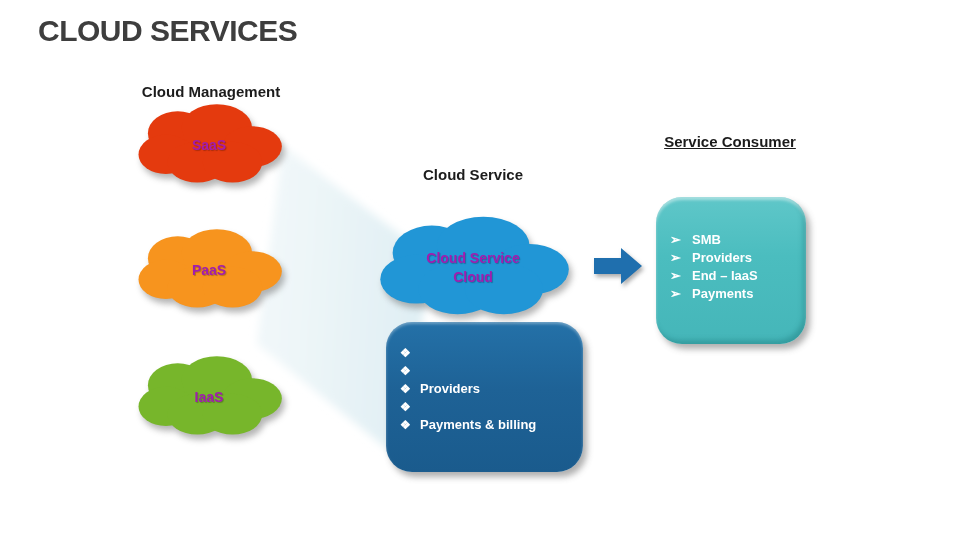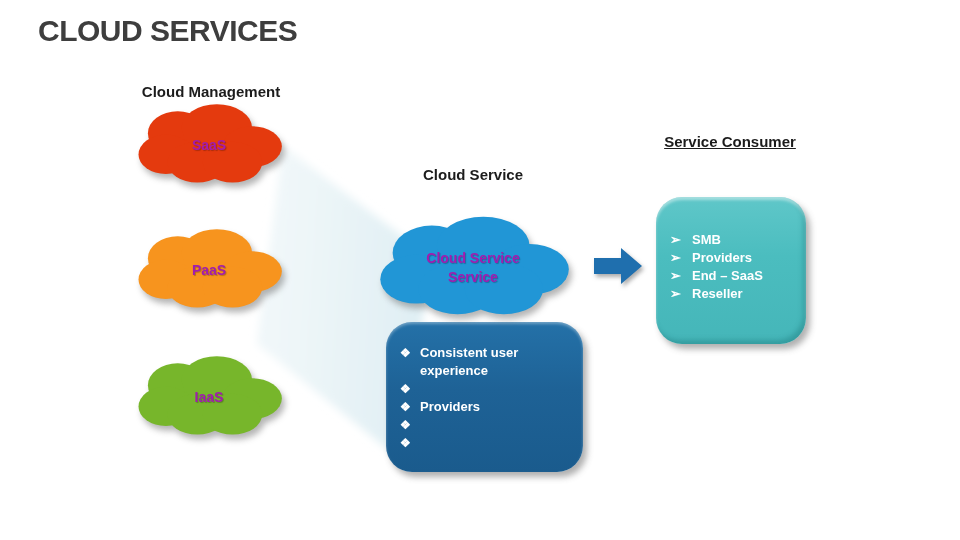--- a/index.html
+++ b/index.html
@@ -125,42 +125,42 @@
   <div class="group-label label-csp">
     <div>Cloud Service</div>
   </div>
 
   <div class="cloud cloud-broker">
     <svg viewBox="0 0 200 120" preserveAspectRatio="none">
       <use href="#cloudShape" fill="#2196D6"></use>
     </svg>
     <div class="cloud-text">
       <div>Cloud Service</div>
-      <div>Service</div>
+      <div>Cloud</div>
     </div>
   </div>
 
   <div class="feature-box">
     <ul>
       <li>
         <span class="blt">❖</span>
-        <span class="txt">Consistent user experience</span>
       </li>
       <li>
         <span class="blt">❖</span>
       </li>
       <li>
         <span class="blt">❖</span>
         <span class="txt">Providers</span>
       </li>
       <li>
         <span class="blt">❖</span>
       </li>
       <li>
         <span class="blt">❖</span>
+        <span class="txt">Payments &amp; billing</span>
       </li>
     </ul>
   </div>
 
   <svg class="arrow" viewBox="0 0 50 42">
     <polygon points="0,13 27,13 27,3 48,21 27,39 27,29 0,29" fill="#1F6FAE"></polygon>
   </svg>
 
   <div class="group-label label-consumer">
     <div>Service Consumer</div>
@@ -171,22 +171,22 @@
       <li>
         <span class="blt">➢</span>
         <span class="txt">SMB</span>
       </li>
       <li>
         <span class="blt">➢</span>
         <span class="txt">Providers</span>
       </li>
       <li>
         <span class="blt">➢</span>
-        <span class="txt">End – SaaS</span>
+        <span class="txt">End – IaaS</span>
       </li>
       <li>
         <span class="blt">➢</span>
-        <span class="txt">Reseller</span>
+        <span class="txt">Payments</span>
       </li>
     </ul>
   </div>
 
 </div>
 
 </body></html>

